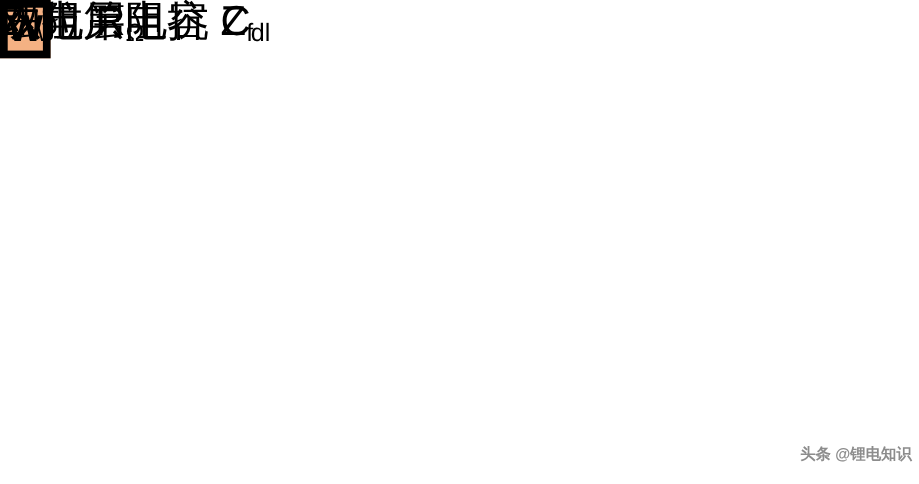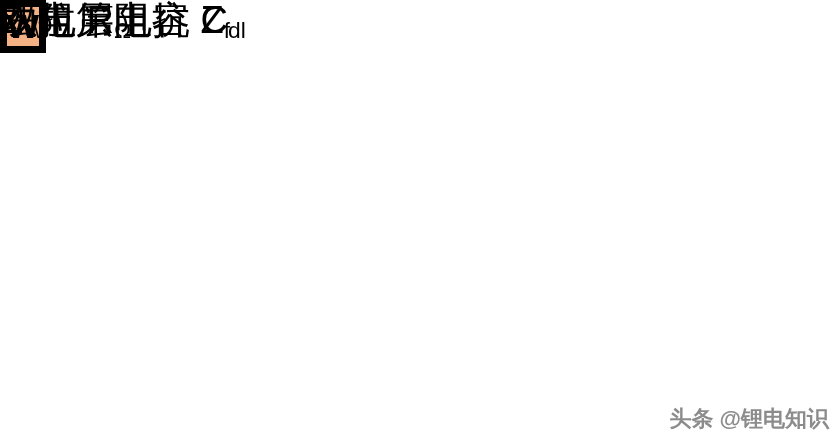--- a/index.html
+++ b/index.html
@@ -69,21 +69,21 @@
   .lbl-top       { left: 313; top: 12; }
   .lbl-internal  { left: 70;  top: 76; }
   .lbl-rct       { left: 398; top: 292; }
   .lbl-zw        { left: 547; top: 294; text-align: center; }
   .lbl-faradaic  { left: 375; top: 366; text-align: right; }
   
   .watermark {
     position: absolute;
     right: 6px;
     top: 404px;
-    font-size: 22px;
+    font-size: 14px;
     font-weight: 700;
     color: #8c8c8c;
     text-shadow: 2px 2px 0 #ffffff;
     white-space: nowrap;
   }
 </style>
 </head>
 <body>
 
 <div class="canvas">

